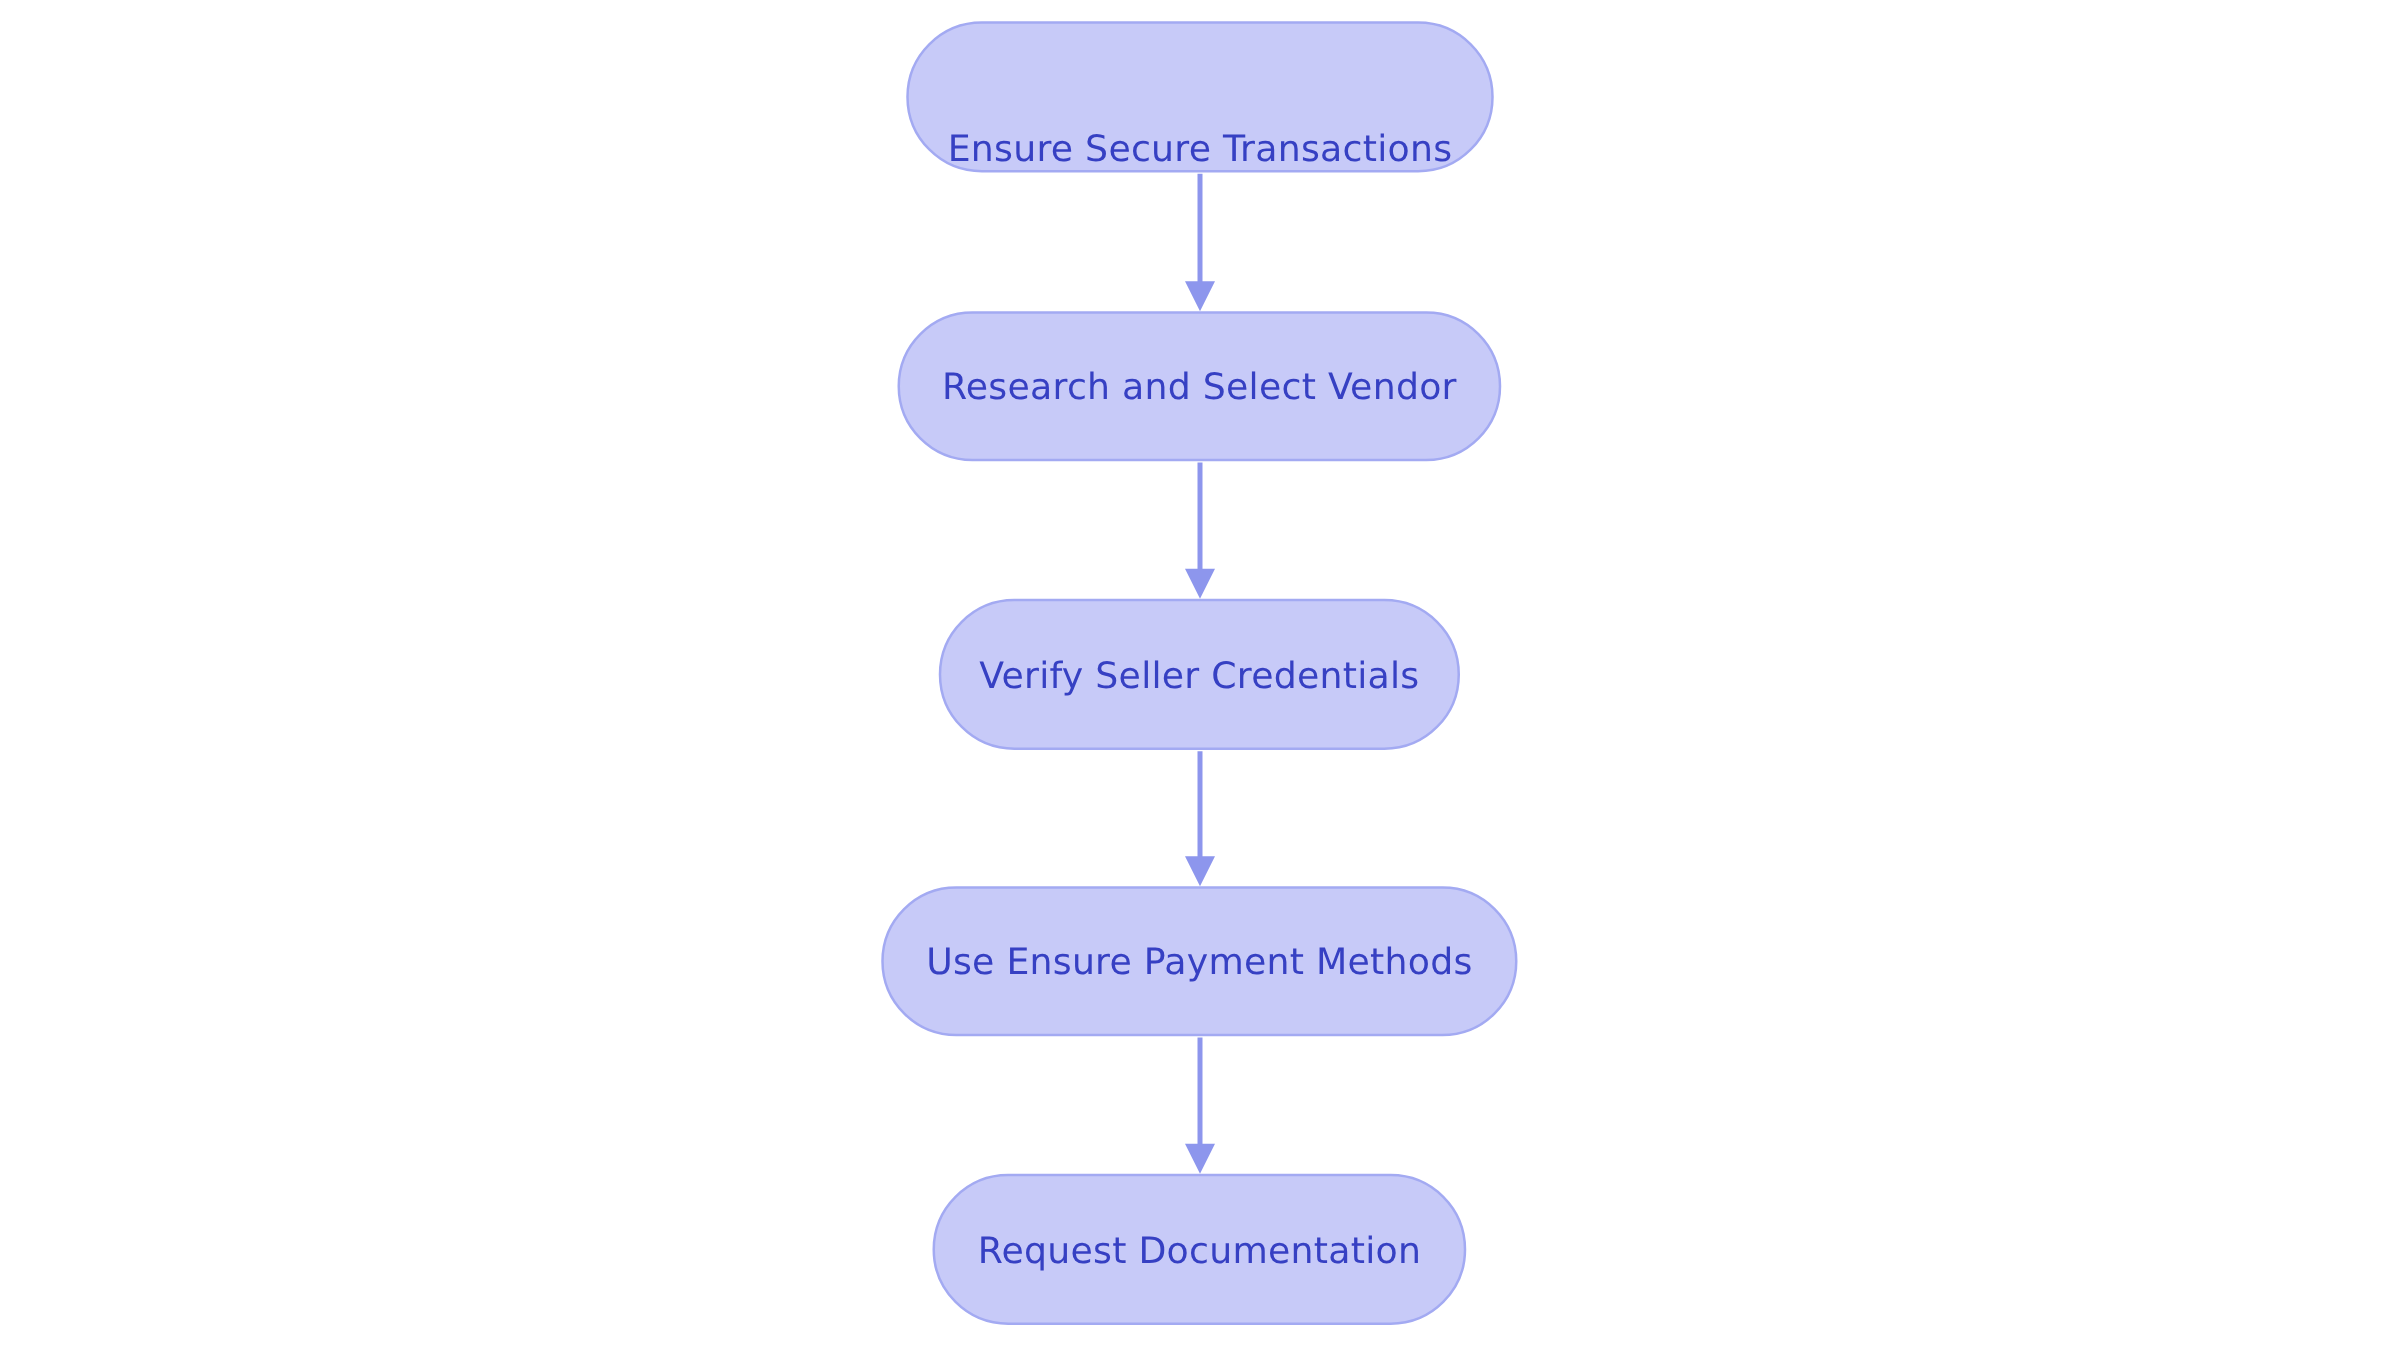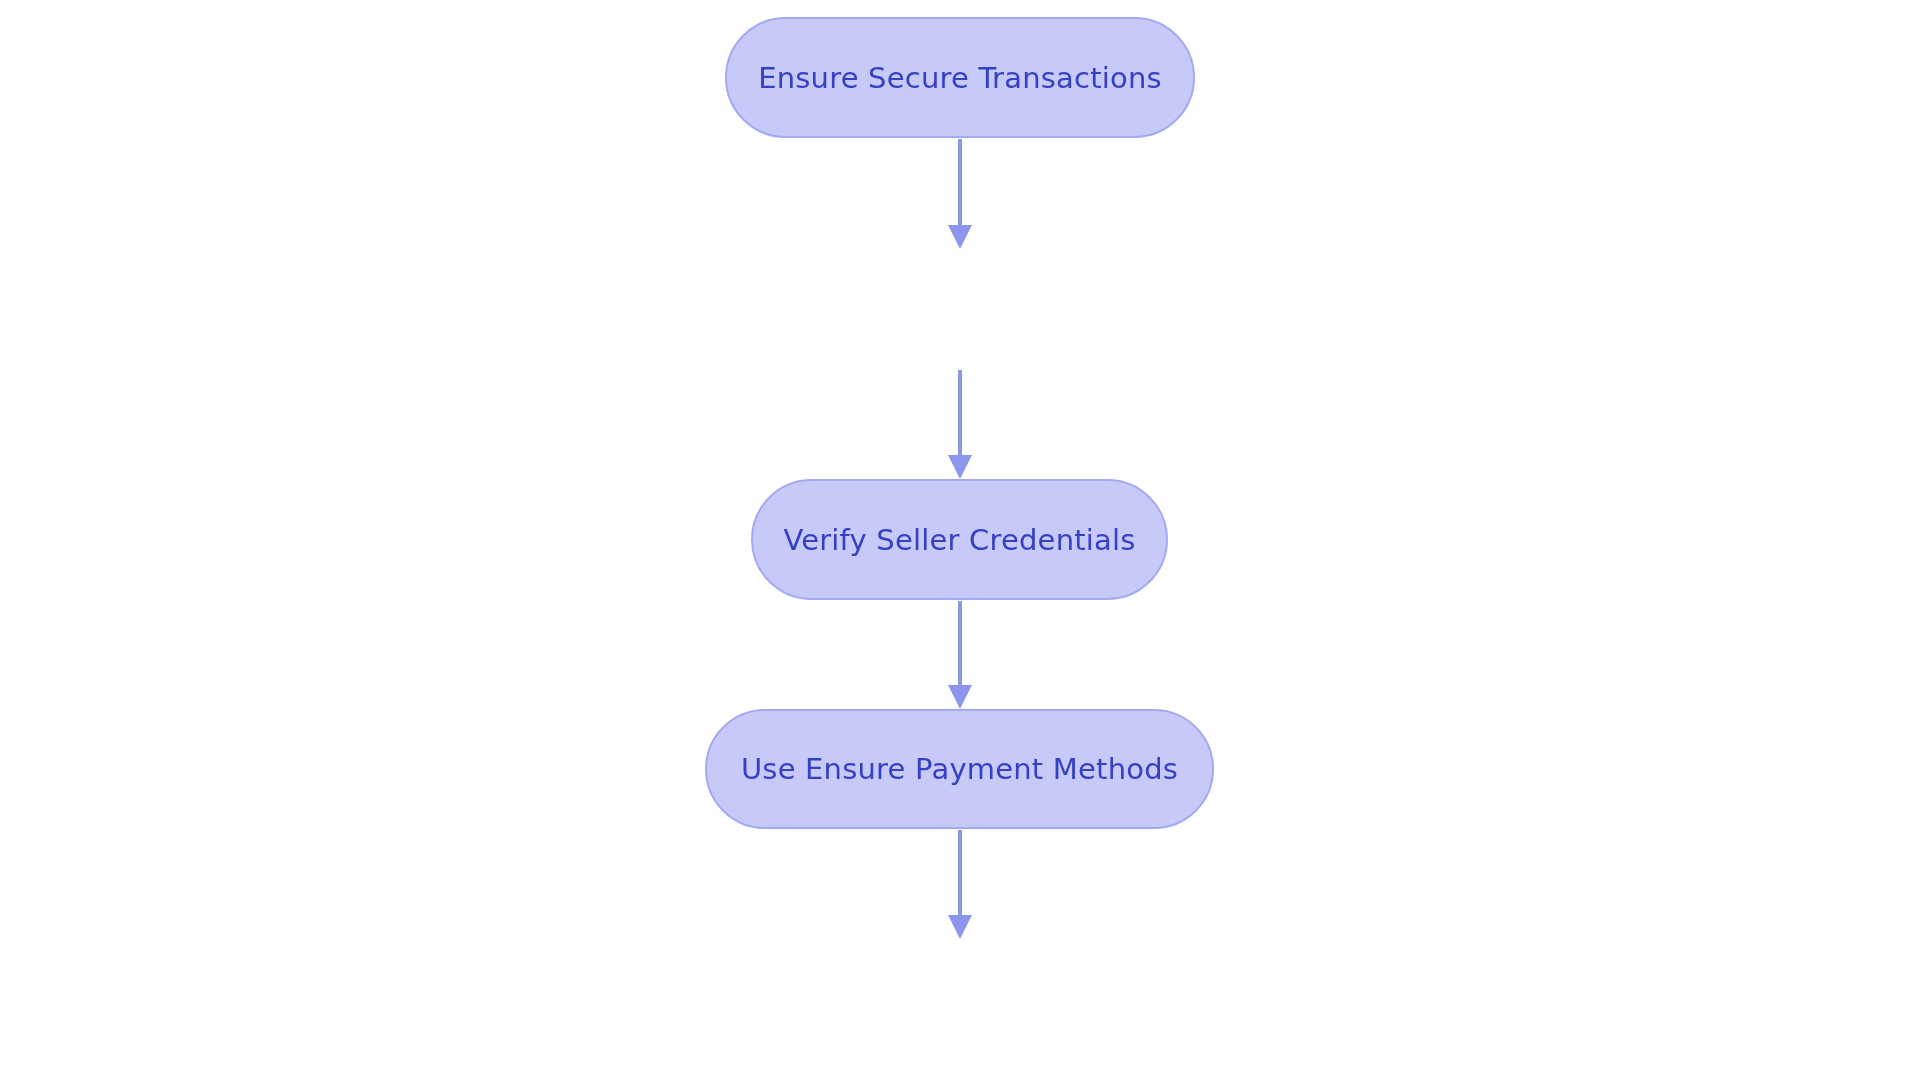--- a/index.html
+++ b/index.html
@@ -25,21 +25,21 @@
     justify-content: center;
     background: var(--node-fill, #c7caf8);
     border: 2px solid var(--node-border, #a3aaf2);
     border-radius: 70px;
     color: var(--node-text, #3640c3);
     font-size: 29px;
     letter-spacing: 0.2px;
     white-space: nowrap;
     text-align: center;
   }
-  .n1 { top: 17px;  left: 725px; width: 470px; height: 121px; }
+  .n1 { top: 17px;  left: 725px; width: 470px; height: 121px; align-items: flex-end; }
   .n2 { top: 249px; left: 718px; width: 483px; height: 120px; }
   .n3 { top: 479px; left: 751px; width: 417px; height: 121px; justify-content: center; }
   .n4 { top: 709px; left: 705px; width: 509px; height: 120px; }
   .n5 { top: 939px; left: 746px; width: 427px; height: 121px; }
 
   .arrow {
     position: absolute;
     left: 948px;
     width: 24px;
   }
@@ -74,20 +74,23 @@
 
   <div class="flow-node n1">
     <span>Ensure Secure Transactions</span>
   </div>
 
   <div class="arrow a1">
     <div class="shaft"></div>
     <div class="head"></div>
   </div>
 
+  <div class="flow-node n2">
+    <span>Research and Select Vendor</span>
+  </div>
 
   <div class="arrow a2">
     <div class="shaft"></div>
     <div class="head"></div>
   </div>
 
   <div class="flow-node n3">
     <span>Verify Seller Credentials</span>
   </div>
 
@@ -98,14 +101,17 @@
 
   <div class="flow-node n4">
     <span>Use Ensure Payment Methods</span>
   </div>
 
   <div class="arrow a4">
     <div class="shaft"></div>
     <div class="head"></div>
   </div>
 
+  <div class="flow-node n5">
+    <span>Request Documentation</span>
+  </div>
 
 </div>
 
 </body></html>

